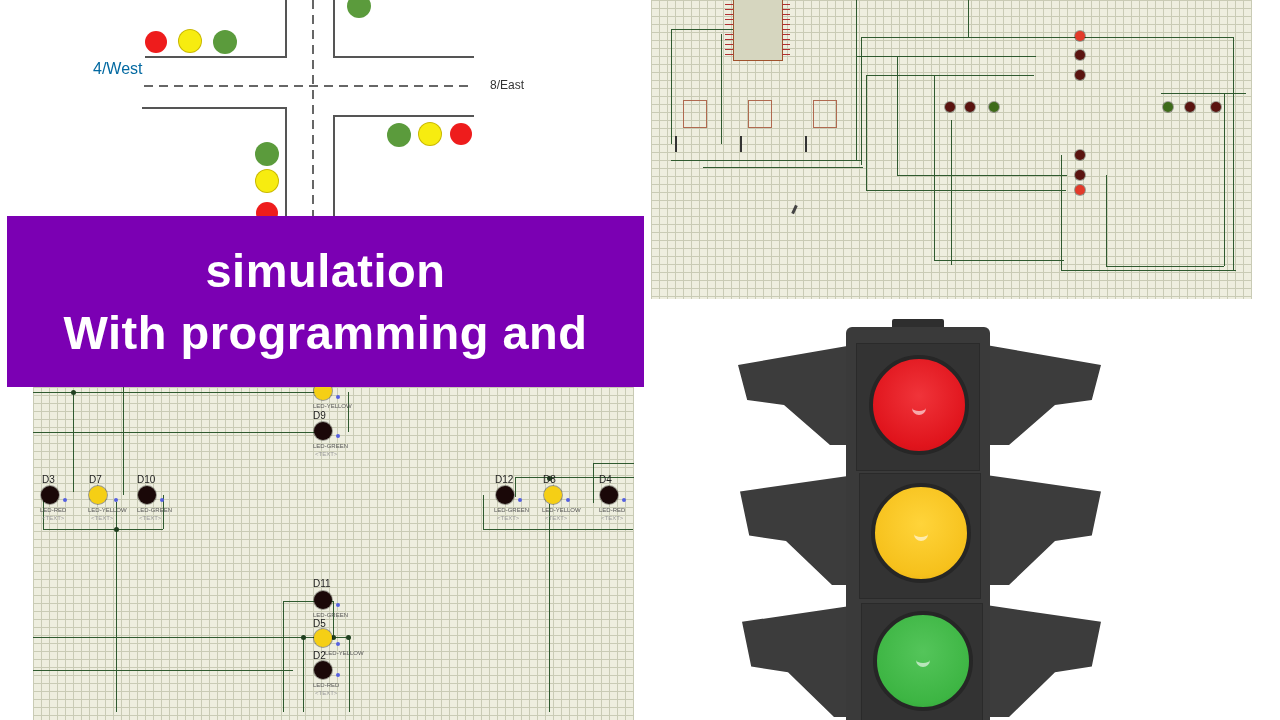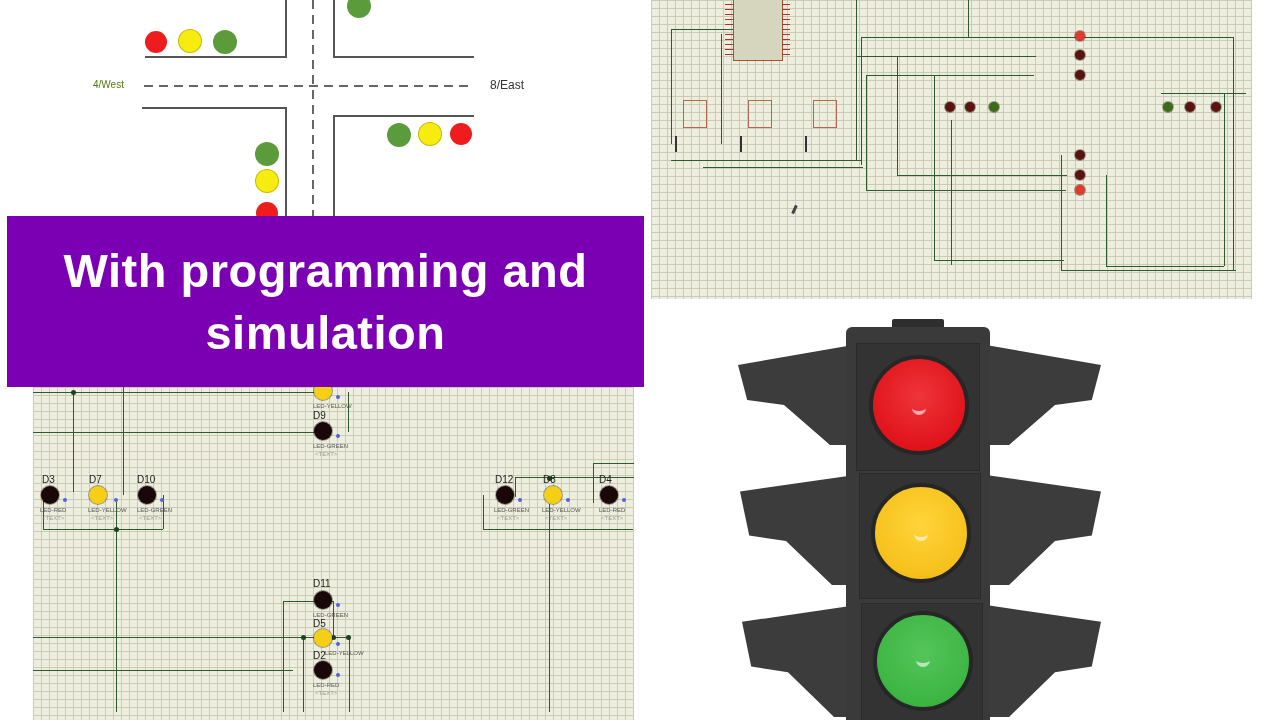--- a/index.html
+++ b/index.html
@@ -35,21 +35,21 @@
   <div class="road" style="left:285px;top:0;width:2px;height:57px;"></div>
   <div class="road" style="left:145px;top:56px;width:142px;height:2px;"></div>
   <div class="road" style="left:333px;top:0;width:2px;height:57px;"></div>
   <div class="road" style="left:333px;top:56px;width:141px;height:2px;"></div>
   <div class="road" style="left:142px;top:107px;width:145px;height:2px;"></div>
   <div class="road" style="left:285px;top:107px;width:2px;height:110px;"></div>
   <div class="road" style="left:333px;top:115px;width:141px;height:2px;"></div>
   <div class="road" style="left:333px;top:115px;width:2px;height:102px;"></div>
   <div class="dash-h" style="left:144px;top:85px;width:330px;"></div>
   <div class="dash-v" style="left:312px;top:0;height:216px;"></div>
-  <div class="lbl" style="left:93px;top:79px;font-size:10px;color:#4d7c0f;">4/West</div>
+  <div class="lbl" style="left:93px;top:60px;font-size:16px;color:#0369a1;">4/West</div>
   <div class="lbl" style="left:490px;top:78px;font-size:12px;color:#333;">8/East</div>
 
   <div class="led" style="left:145px;top:31px;width:22px;height:22px;background:#ee1c1c;box-shadow:none;"></div>
   <div class="led" style="left:179px;top:30px;width:22px;height:22px;background:#f7ec10;box-shadow:0 0 0 1px #c9b800;"></div>
   <div class="led" style="left:213px;top:30px;width:24px;height:24px;background:#5b9b3c;box-shadow:none;"></div>
   <div class="led" style="left:347px;top:-6px;width:24px;height:24px;background:#5b9b3c;box-shadow:none;"></div>
   <div class="led" style="left:387px;top:123px;width:24px;height:24px;background:#5b9b3c;box-shadow:none;"></div>
   <div class="led" style="left:419px;top:123px;width:22px;height:22px;background:#f7ec10;box-shadow:0 0 0 1px #c9b800;"></div>
   <div class="led" style="left:450px;top:123px;width:22px;height:22px;background:#ee1c1c;box-shadow:none;"></div>
   <div class="led" style="left:255px;top:142px;width:24px;height:24px;background:#5b9b3c;box-shadow:none;"></div>
@@ -201,22 +201,22 @@
 
   <div class="lbl" style="left:280px;top:263px;font-size:10px;">D2</div>
   <div class="led" style="left:281px;top:274px;width:18px;height:18px;background:#1a0808;"></div>
   <div class="pin" style="left:303px;top:286px;"></div>
   <div class="sub" style="left:280px;top:295px;">LED-RED</div>
   <div class="sub" style="left:282px;top:303px;color:#999;">&lt;TEXT&gt;</div>
 </div>
 
 <div class="banner">
   <div class="banner-text">
+    <div>simulation</div>
     <div>With programming and</div>
-    <div>simulation</div>
   </div>
 </div>
 
 <div class="panel" style="left:730px;top:315px;width:380px;height:405px;">
 
   <div style="position:absolute;left:8px;top:30px;width:115px;height:100px;background:#3c3c3c;clip-path:polygon(0 20%,100% 0,100% 100%,80% 100%,40% 60%,8% 55%);"></div>
   <div style="position:absolute;left:256px;top:30px;width:115px;height:100px;background:#3c3c3c;clip-path:polygon(0 0,100% 20%,92% 55%,60% 60%,20% 100%,0 100%);"></div>
   <div style="position:absolute;left:10px;top:160px;width:115px;height:110px;background:#3c3c3c;clip-path:polygon(0 15%,100% 0,100% 100%,80% 100%,40% 60%,8% 55%);"></div>
   <div style="position:absolute;left:256px;top:160px;width:115px;height:110px;background:#3c3c3c;clip-path:polygon(0 0,100% 15%,92% 55%,60% 60%,20% 100%,0 100%);"></div>
   <div style="position:absolute;left:12px;top:290px;width:115px;height:112px;background:#3c3c3c;clip-path:polygon(0 15%,100% 0,100% 100%,80% 100%,40% 60%,8% 55%);"></div>

